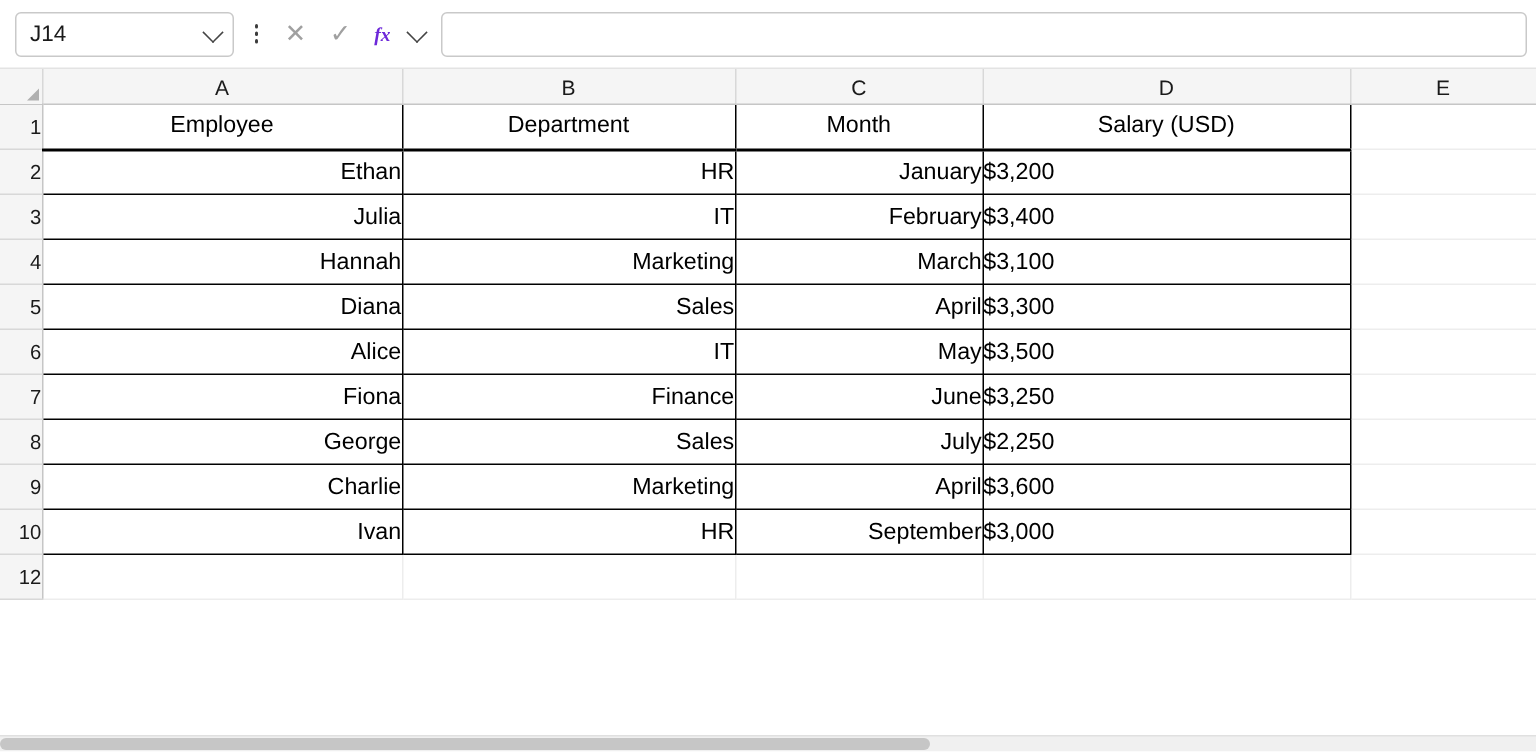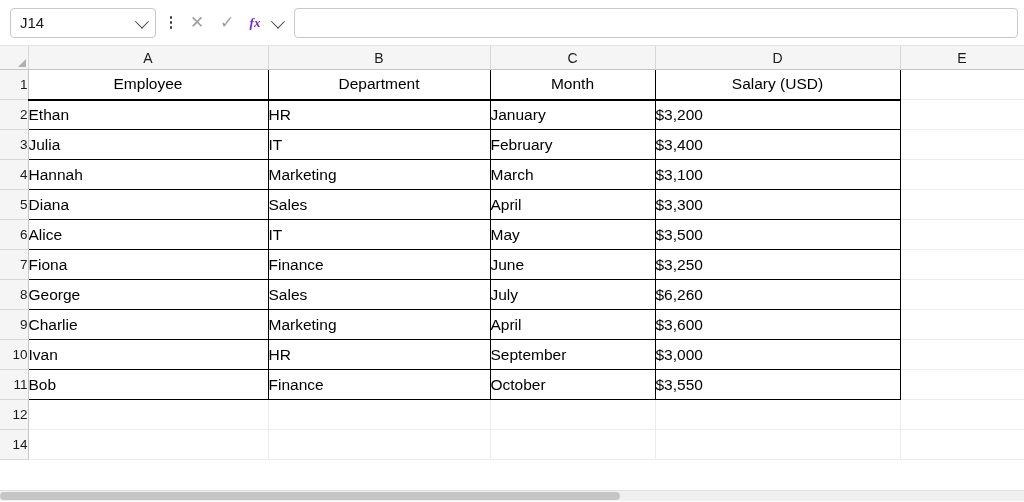--- a/index.html
+++ b/index.html
@@ -191,21 +191,21 @@
     border-bottom: 1px solid #ededed;
   }
   td.data    { border: 1px solid #000; border-top: none; }
   td.hdr {
     font-weight: bold;
     text-align: center;
     border: 1px solid #000;
     border-bottom: 2px solid #000;
   }
   td.num { text-align: left; padding-right: 6px; }
-  td.txt { text-align: left; padding-left: 5px; }
+  td.txt { text-align: right; padding-left: 5px; }
 
   
   .hscroll {
     position: absolute;
     left: 0;
     bottom: 0;
     width: 1024px;
     height: 10px;
     background: #f0f0f0;
     border-top: 1px solid #e0e0e0;
@@ -330,21 +330,21 @@
         <td class="cell data txt">June</td>
         <td class="cell data num">$3,250</td>
         <td class="cell empty"></td>
       </tr>
 
       <tr>
         <td class="rowhead">8</td>
         <td class="cell data txt">George</td>
         <td class="cell data txt">Sales</td>
         <td class="cell data txt">July</td>
-        <td class="cell data num">$6,260</td>
+        <td class="cell data num">$2,250</td>
         <td class="cell empty"></td>
       </tr>
 
       <tr>
         <td class="rowhead">9</td>
         <td class="cell data txt">Charlie</td>
         <td class="cell data txt">Marketing</td>
         <td class="cell data txt">April</td>
         <td class="cell data num">$3,600</td>
         <td class="cell empty"></td>
@@ -352,47 +352,31 @@
 
       <tr>
         <td class="rowhead">10</td>
         <td class="cell data txt">Ivan</td>
         <td class="cell data txt">HR</td>
         <td class="cell data txt">September</td>
         <td class="cell data num">$3,000</td>
         <td class="cell empty"></td>
       </tr>
 
-      <tr>
-        <td class="rowhead">11</td>
-        <td class="cell data txt">Bob</td>
-        <td class="cell data txt">Finance</td>
-        <td class="cell data txt">October</td>
-        <td class="cell data num">$3,550</td>
-        <td class="cell empty"></td>
-      </tr>
 
       <tr>
         <td class="rowhead">12</td>
         <td class="cell empty"></td>
         <td class="cell empty"></td>
         <td class="cell empty"></td>
         <td class="cell empty"></td>
         <td class="cell empty"></td>
       </tr>
 
 
-      <tr>
-        <td class="rowhead">14</td>
-        <td class="cell empty"></td>
-        <td class="cell empty"></td>
-        <td class="cell empty"></td>
-        <td class="cell empty"></td>
-        <td class="cell empty"></td>
-      </tr>
 
     </tbody>
   </table>
 
   <div class="hscroll">
     <div class="thumb"></div>
   </div>
 </div>
 
 </body></html>

